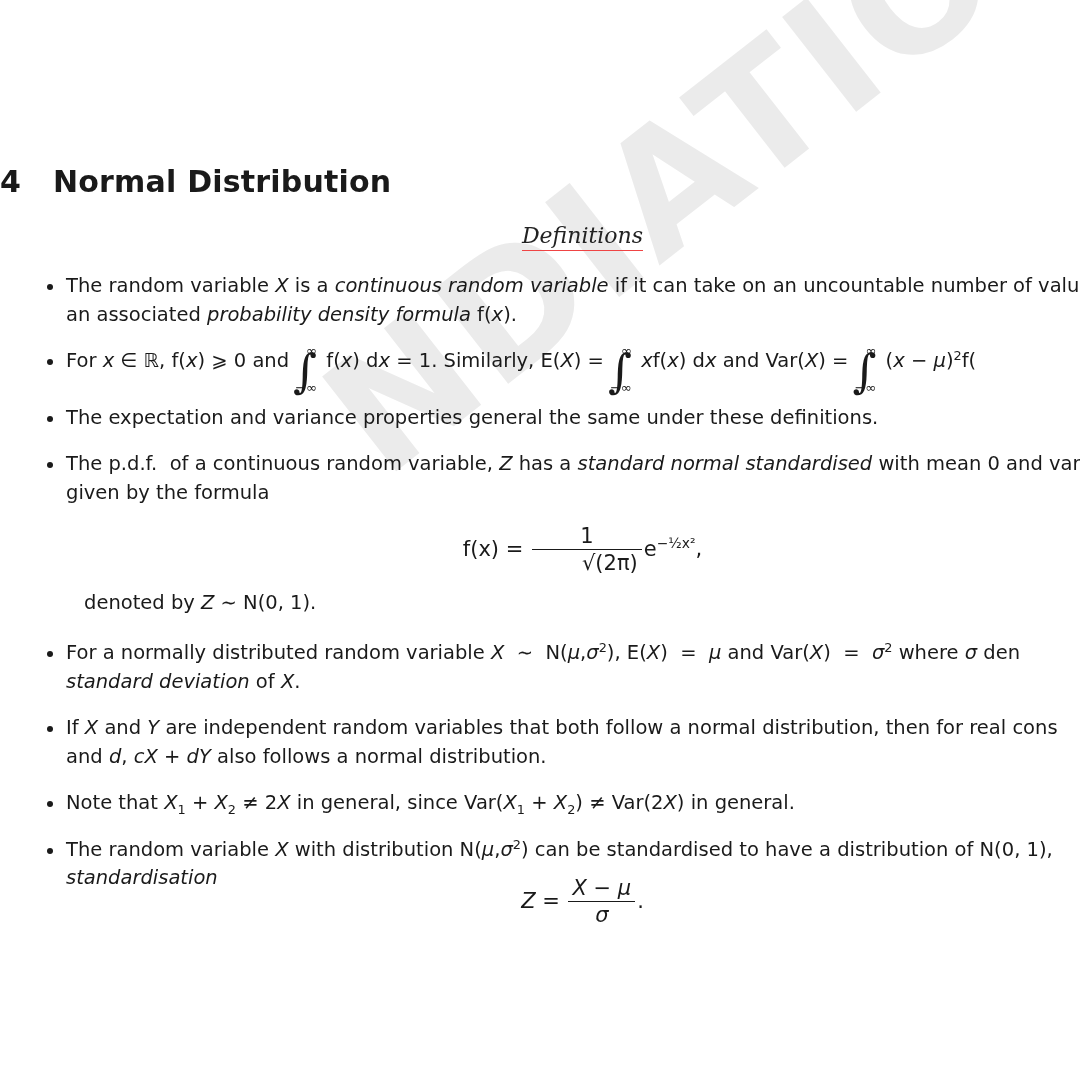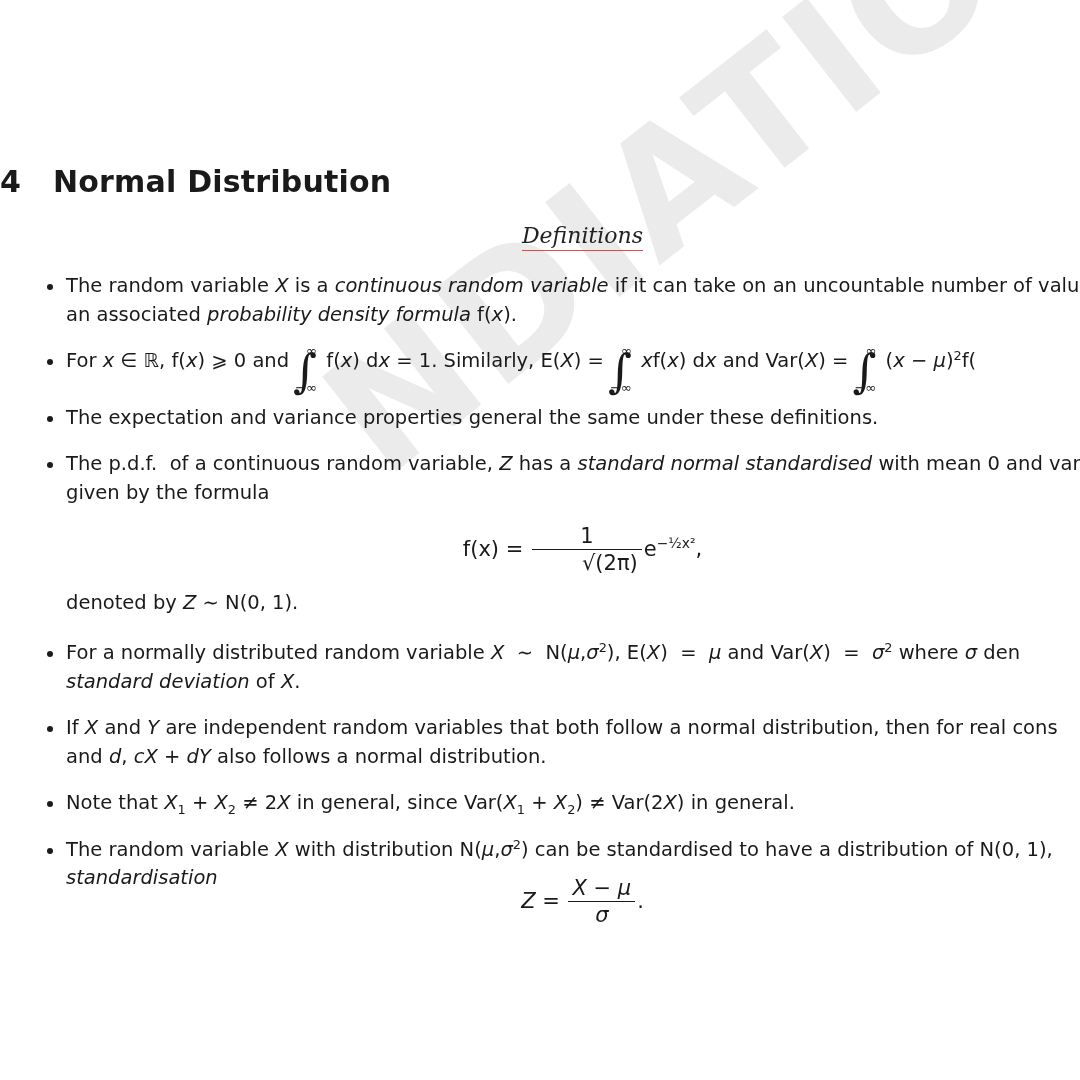--- a/index.html
+++ b/index.html
@@ -170,21 +170,21 @@
     padding: 1px 4px 0 4px;
     font-size: 21px;
   }
   .sqrt {
     display: inline-block;
     font-size: 22px;
     margin-left: 46px;
   }
   .denoted {
     position: absolute;
-    left: 66px;
+    left: 84px;
     font-size: 19.5px;
     text-align: center;
   }
 </style>
 </head>
 <body>
 
 <div id="page">
 
   <div id="watermark">

